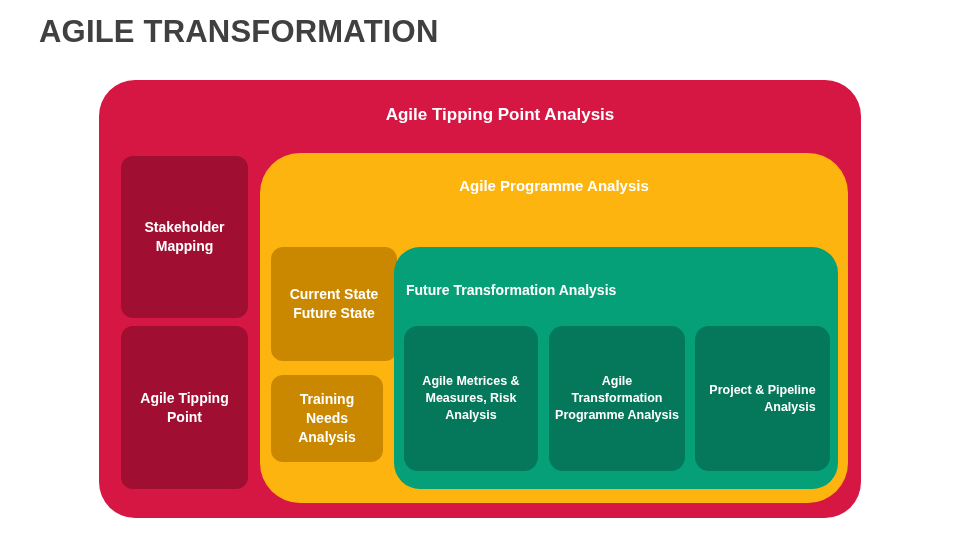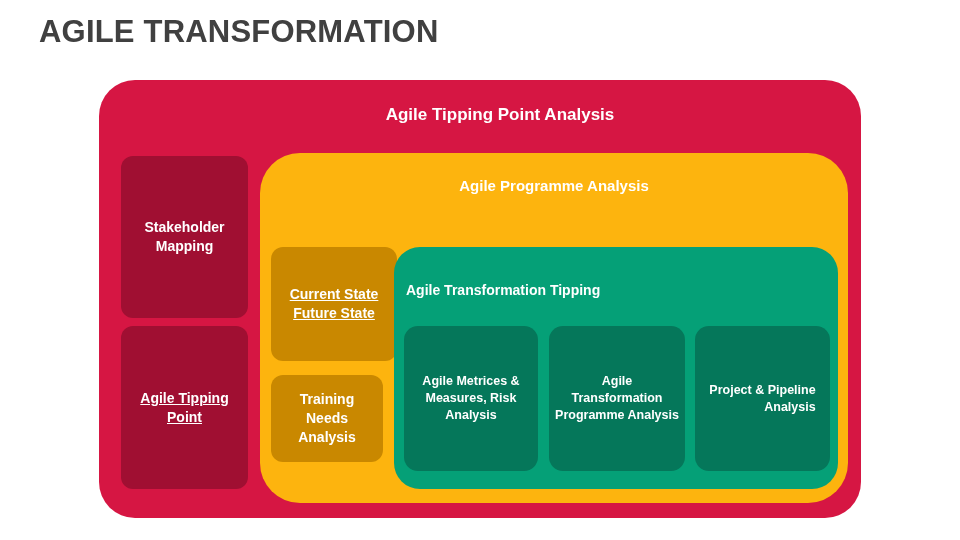--- a/index.html
+++ b/index.html
@@ -21,35 +21,35 @@
 <body>
 
 <div class="title">AGILE TRANSFORMATION</div>
 
 <div class="box outer">
   <div class="outer-label">Agile Tipping Point Analysis</div>
 </div>
 
 <div class="box side" style="left:121px;top:156px;width:127px;height:162px;white-space:pre-line;">Stakeholder
 Mapping</div>
-<div class="box side" style="left:121px;top:326px;width:127px;height:163px;white-space:pre-line;text-decoration:underline;">Agile Tipping
+<div class="box side" style="left:121px;top:326px;width:127px;height:163px;white-space:pre-line;">Agile Tipping
 Point</div>
 
 <div class="box yellow">
   <div class="yellow-label">Agile Programme Analysis</div>
 </div>
 
-<div class="box ybox" style="left:271px;top:247px;width:126px;height:114px;white-space:pre-line;text-decoration:underline;">Current State
+<div class="box ybox" style="left:271px;top:247px;width:126px;height:114px;white-space:pre-line;">Current State
 Future State</div>
 <div class="box ybox" style="left:271px;top:375px;width:112px;height:87px;white-space:pre-line;">Training
 Needs
 Analysis</div>
 
 <div class="box green">
-  <div class="green-label">Agile Transformation Tipping</div>
+  <div class="green-label">Future Transformation Analysis</div>
 </div>
 
 <div class="box gbox" style="left:404px;top:326px;width:134px;height:145px;white-space:pre-line;">Agile Metrices &amp;
 Measures, Risk
 Analysis</div>
 <div class="box gbox" style="left:549px;top:326px;width:136px;height:145px;white-space:pre-line;">Agile Transformation
 Programme Analysis</div>
 <div class="box gbox" style="left:695px;top:326px;width:135px;height:145px;white-space:pre-line;text-align:right;">Project &amp; Pipeline
 Analysis</div>
 

